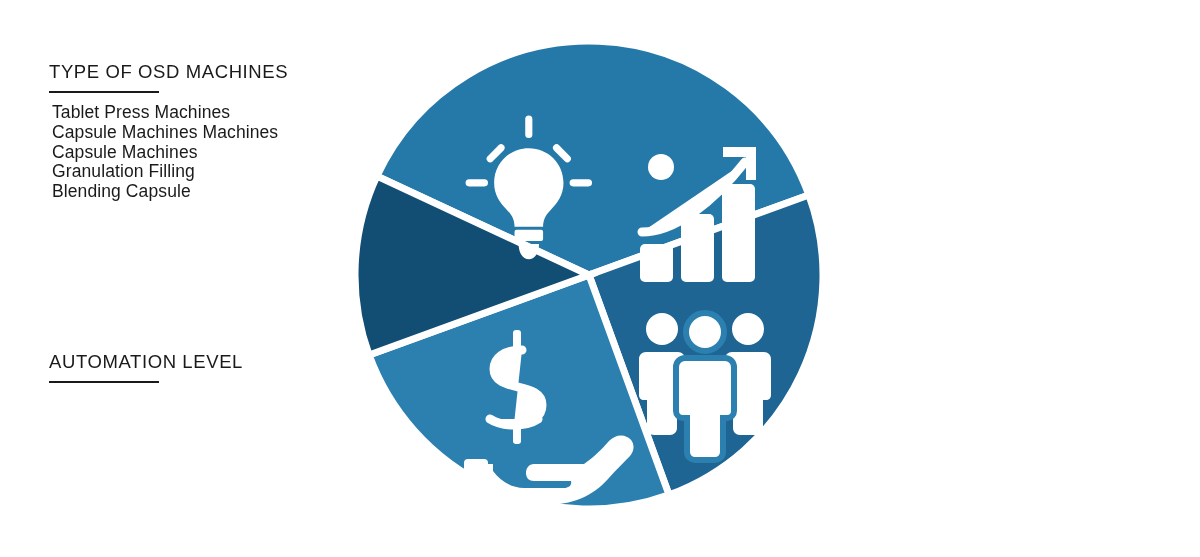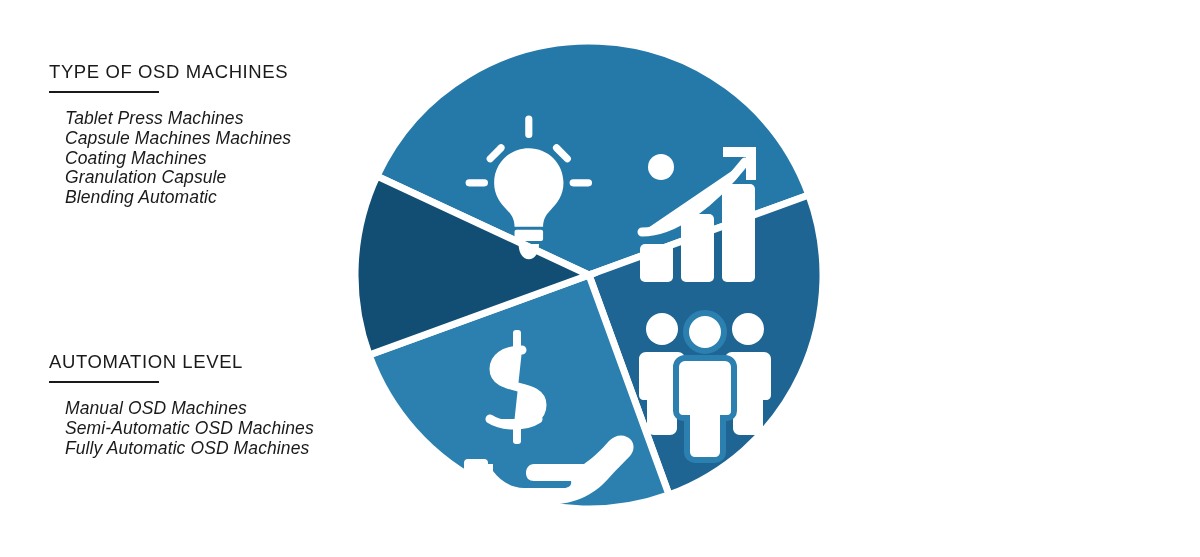--- a/index.html
+++ b/index.html
@@ -35,23 +35,22 @@
     line-height: 1.1;
   }
   .block-rule {
     width: 110px;
     height: 0;
     border-top: 2px solid #1a1a1a;
     margin: 9px 0 10px 0;
   }
   .block-list {
     list-style: none;
-    margin: 16px;
+    margin: 3px;
     padding: 0;
-    font-style: italic;
   }
   .block-list li {
     font-size: 17.5px;
     line-height: 19.6px;
     color: #1a1a1a;
     white-space: nowrap;
     letter-spacing: 0.1px;
   }
 
   #block-type      { left: 49px;  top: 62px; }
@@ -82,34 +81,29 @@
 <body>
 
 <div id="canvas">
 
   <div class="text-block" id="block-type">
     <div class="block-title">TYPE OF OSD MACHINES</div>
     <div class="block-rule"></div>
     <ul class="block-list">
       <li>Tablet Press Machines</li>
       <li>Capsule Machines Machines</li>
-      <li>Coating Machines</li>
-      <li>Granulation Capsule</li>
-      <li>Blending Automatic</li>
+      <li>Capsule Machines</li>
+      <li>Granulation Filling</li>
+      <li>Blending Capsule</li>
     </ul>
   </div>
 
   <div class="text-block" id="block-automation">
     <div class="block-title">AUTOMATION LEVEL</div>
     <div class="block-rule"></div>
-    <ul class="block-list">
-      <li>Manual OSD Machines</li>
-      <li>Semi-Automatic OSD Machines</li>
-      <li>Fully Automatic OSD Machines</li>
-    </ul>
   </div>
 
 
   <div id="pie-wrap">
     <svg id="pie-svg" width="474" height="474" viewBox="0 0 474 474">
 
       <g id="slices">
           <path d="M 237 237 L 24.92 138.11 A 234 234 0 0 1 456.89 156.97 Z" fill="#2579A8" class="pie-slice"></path>
           <path d="M 237 237 L 456.89 156.97 A 234 234 0 0 1 317.03 456.89 Z" fill="#1E6593" class="pie-slice"></path>
           <path d="M 237 237 L 317.03 456.89 A 234 234 0 0 1 17.11 317.03 Z" fill="#2B80B0" class="pie-slice"></path>

